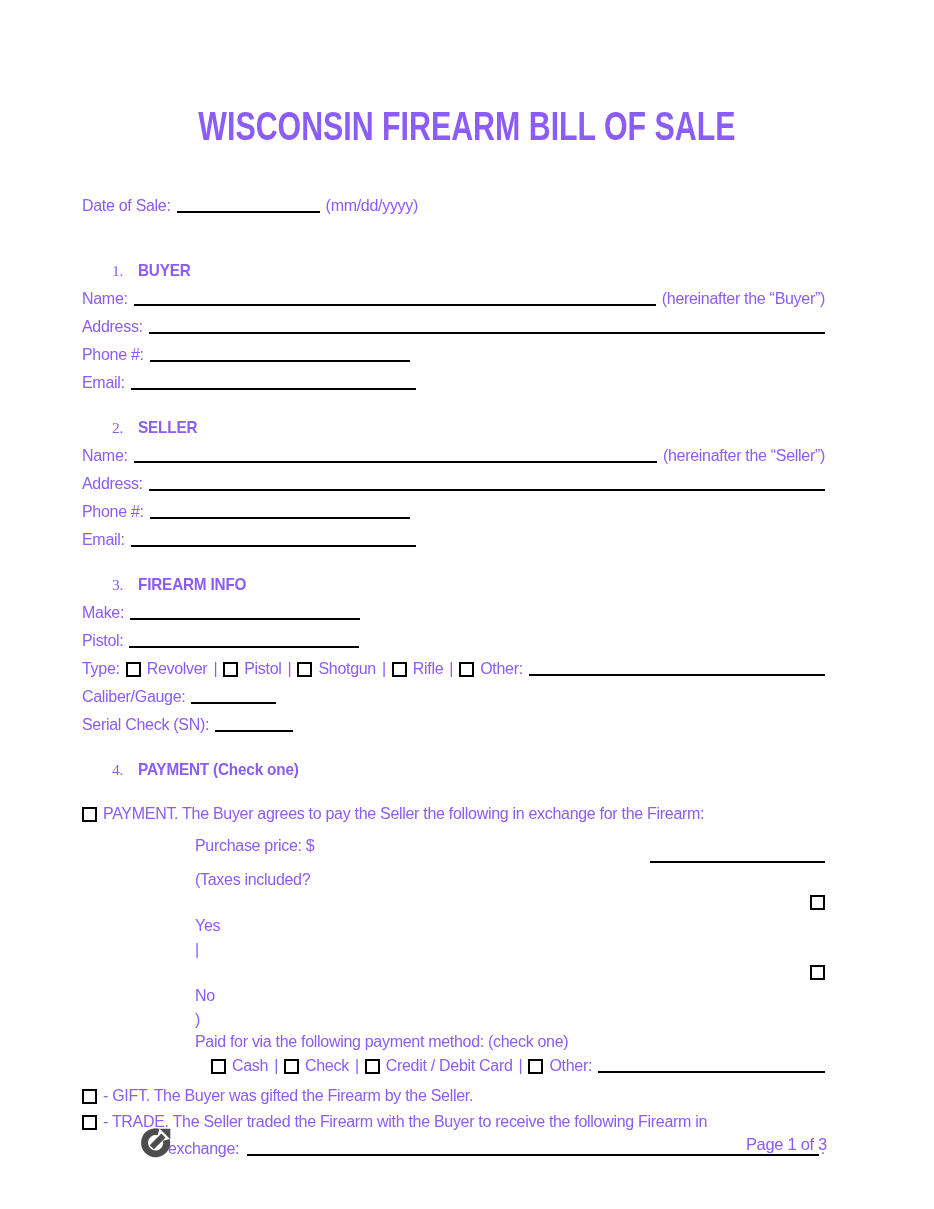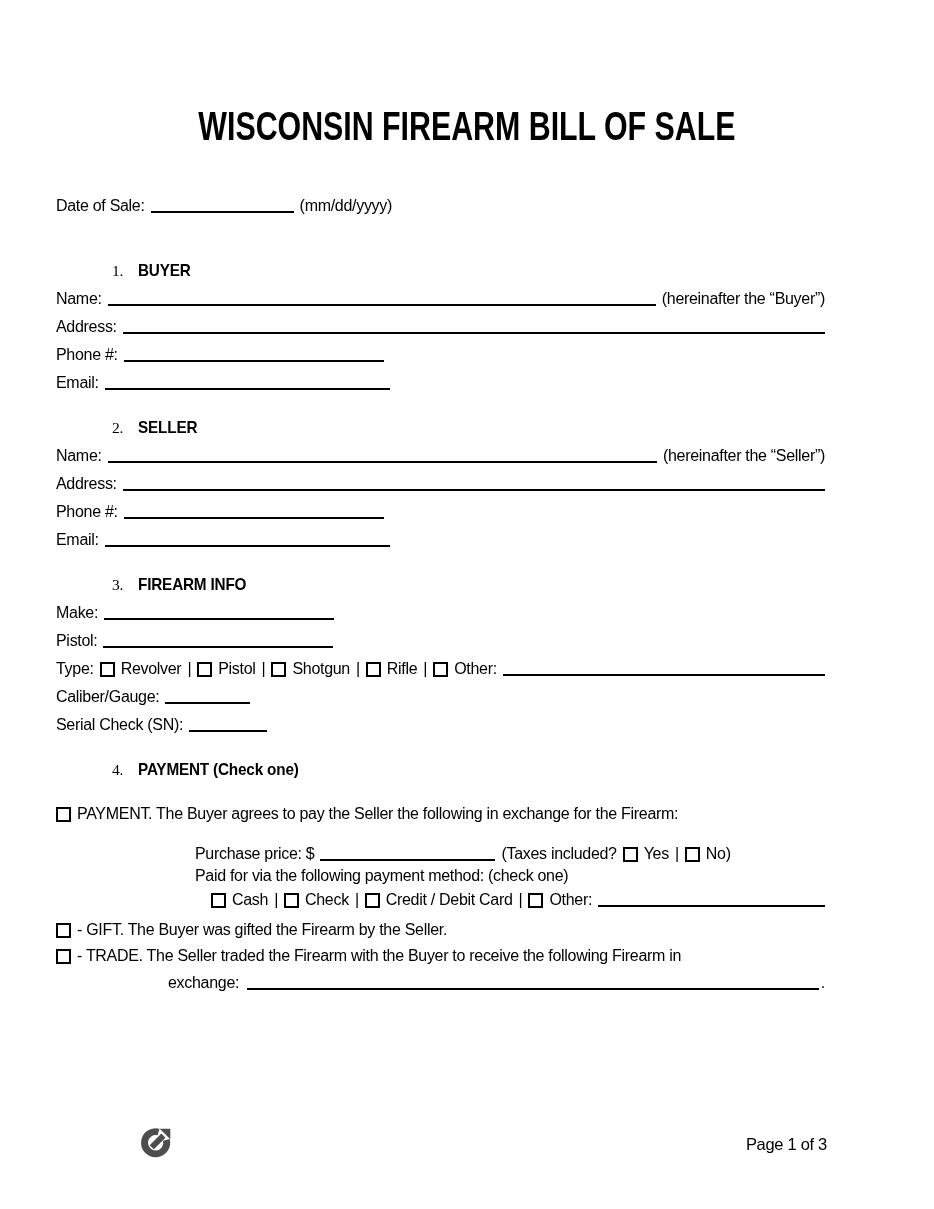--- a/index.html
+++ b/index.html
@@ -2,42 +2,42 @@
 <html><head>
 <meta charset="utf-8">
 <style>
   html, body { margin: 0; padding: 0; background: #ffffff; }
   .page {
     position: relative;
     width: 934px;
     height: 1173px;
     background: #ffffff;
     font-family: "Liberation Sans", sans-serif;
-    color: #000000;
+    color: #8b5cf6;
     font-size: 16px;
     line-height: 18px;
     letter-spacing: -0.3px;
     overflow: hidden;
   }
   .title-row { padding-top: 106px; text-align: center; }
   .title-text {
     display: inline-block;
     font-weight: 700;
     font-size: 41px;
     line-height: 41px;
     letter-spacing: 0px;
     transform: scaleX(0.74);
     transform-origin: center;
     white-space: nowrap;
   }
   .row {
     display: flex;
     align-items: baseline;
     gap: 6px;
-    margin-left: 56px;
+    margin-left: 82px;
     margin-right: 109px;
     white-space: nowrap;
   }
   .row .lbl { flex-shrink: 0; }
   .sec-head {
     display: flex;
     margin-left: 112px;
     align-items: baseline;
   }
   .num {
@@ -81,21 +81,21 @@
     background: #fff;
   }
   .tight { margin-left: -6px; }
   .indent1 { margin-left: 195px; }
   .indent2 { margin-left: 168px; }
   .mt-date { margin-top: 50px; }
   .mt-sec1 { margin-top: 47px; }
   .mt-sec  { margin-top: 27px; }
   .mt-row  { margin-top: 10px; }
   .mt-pay-opt { margin-top: 26px; }
-  .mt-price { margin-top: 22px; }
+  .mt-price { margin-top: 14px; flex-direction: column; }
   .mt-paid { margin-top: 4px; }
   .mt-cash { margin-top: 6px; padding-left: 16px; }
   .mt-gift { margin-top: 12px; }
   .mt-trade { margin-top: 8px; }
   .mt-exch { margin-top: 9px; gap: 8px; }
   .footer {
     position: absolute;
     left: 138px;
     right: 107px;
     top: 1124px;

